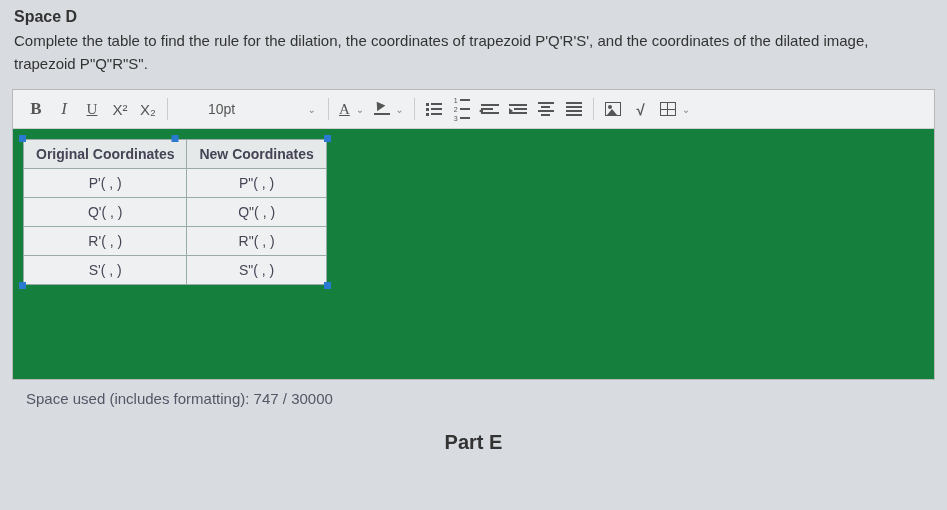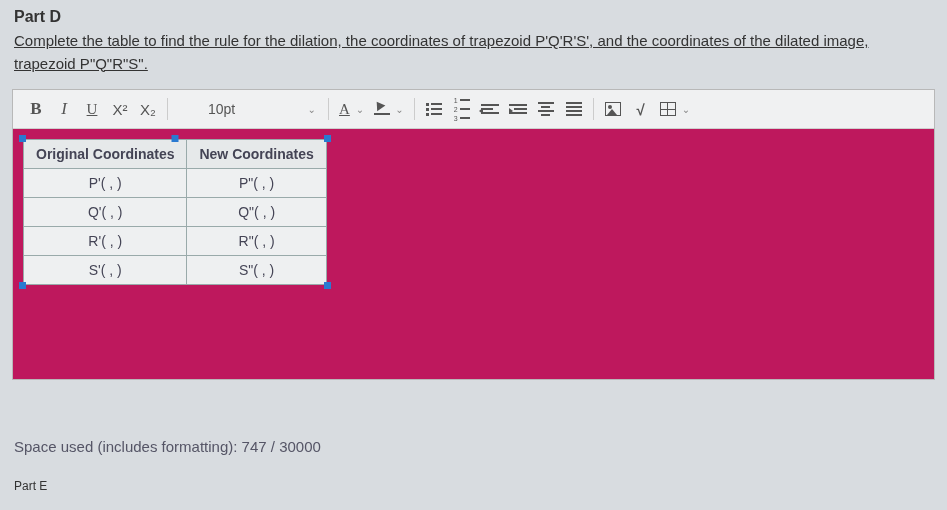--- a/index.html
+++ b/index.html
@@ -17,21 +17,20 @@
       font-weight: 700;
       font-size: 16px;
       color: #333;
       margin-bottom: 4px;
     }
     .instruction {
       font-size: 15px;
       line-height: 1.5;
       color: #333;
       margin-bottom: 14px;
-      text-decoration: underline;
     }
     .editor-wrap {
       border: 1px solid #b8b8b8;
       background: #f5f6f7;
       margin: 0 12px;
     }
     .toolbar {
       display: flex;
       align-items: center;
       gap: 2px;
@@ -90,21 +89,21 @@
     .arrow-r{border-left:4px solid #555;}
     .align-icon{display:flex;flex-direction:column;gap:2px;width:16px;}
     .align-icon .bar{height:2px;background:#555;}
     .img-icon{width:16px;height:14px;border:1.5px solid #555;position:relative;}
     .img-icon::before{content:'';position:absolute;width:4px;height:4px;border-radius:50%;background:#555;top:2px;left:2px;}
     .img-icon::after{content:'';position:absolute;bottom:0;left:1px;width:0;height:0;border-left:5px solid transparent;border-right:5px solid transparent;border-bottom:6px solid #555;}
     .sqrt-icon{font-size:15px;font-weight:600;}
     .table-icon{width:16px;height:14px;display:grid;grid-template-columns:1fr 1fr;grid-template-rows:1fr 1fr;gap:1px;background:#555;border:1px solid #555;}
     .table-icon>div{background:#f0f1f2;}
     .editor-body{
-      background:#be185d;
+      background:#15803d;
       padding: 10px 10px 40px 10px;
       min-height: 250px;
     }
     .data-table{
       border-collapse: collapse;
       background:#eef0f1;
       font-size:14px;
     }
     .data-table th, .data-table td{
       border:1px solid #9aa;
@@ -118,36 +117,36 @@
       white-space:nowrap;
     }
     .sel-handle{width:7px;height:7px;background:#2a7ad1;position:absolute;}
     .table-wrap{position:relative;display:inline-block;}
     .h-tl{top:-4px;left:-4px;}
     .h-tr{top:-4px;right:-4px;}
     .h-bl{bottom:-4px;left:-4px;}
     .h-br{bottom:-4px;right:-4px;}
     .h-tm{top:-4px;left:50%;transform:translateX(-50%);}    
     .status-line{
-      padding:10px 14px;
+      padding:10px 26px;
       font-size:15px;
       color:#556;
-      margin-top:48px;
     }
     .part-e{
       padding:14px;
-      font-weight:400;
-      font-size:12px;
+      font-weight:700;
+      font-size:20px;
+      text-align:center;
     }
   </style>
 </head>
 <body>
 
 <div class="question-area">
-  <div class="part-heading">Part D</div>
+  <div class="part-heading">Space D</div>
   <div class="instruction">Complete the table to find the rule for the dilation, the coordinates of trapezoid P'Q'R'S', and the coordinates of the dilated image, trapezoid P"Q"R"S".</div>
 </div>
 
 <div class="editor-wrap">
   <div class="toolbar">
     <span class="tb-btn bold">B</span>
     <span class="tb-btn italic">I</span>
     <span class="tb-btn underline">U</span>
     <span class="tb-btn">X²</span>
     <span class="tb-btn">X₂</span>

